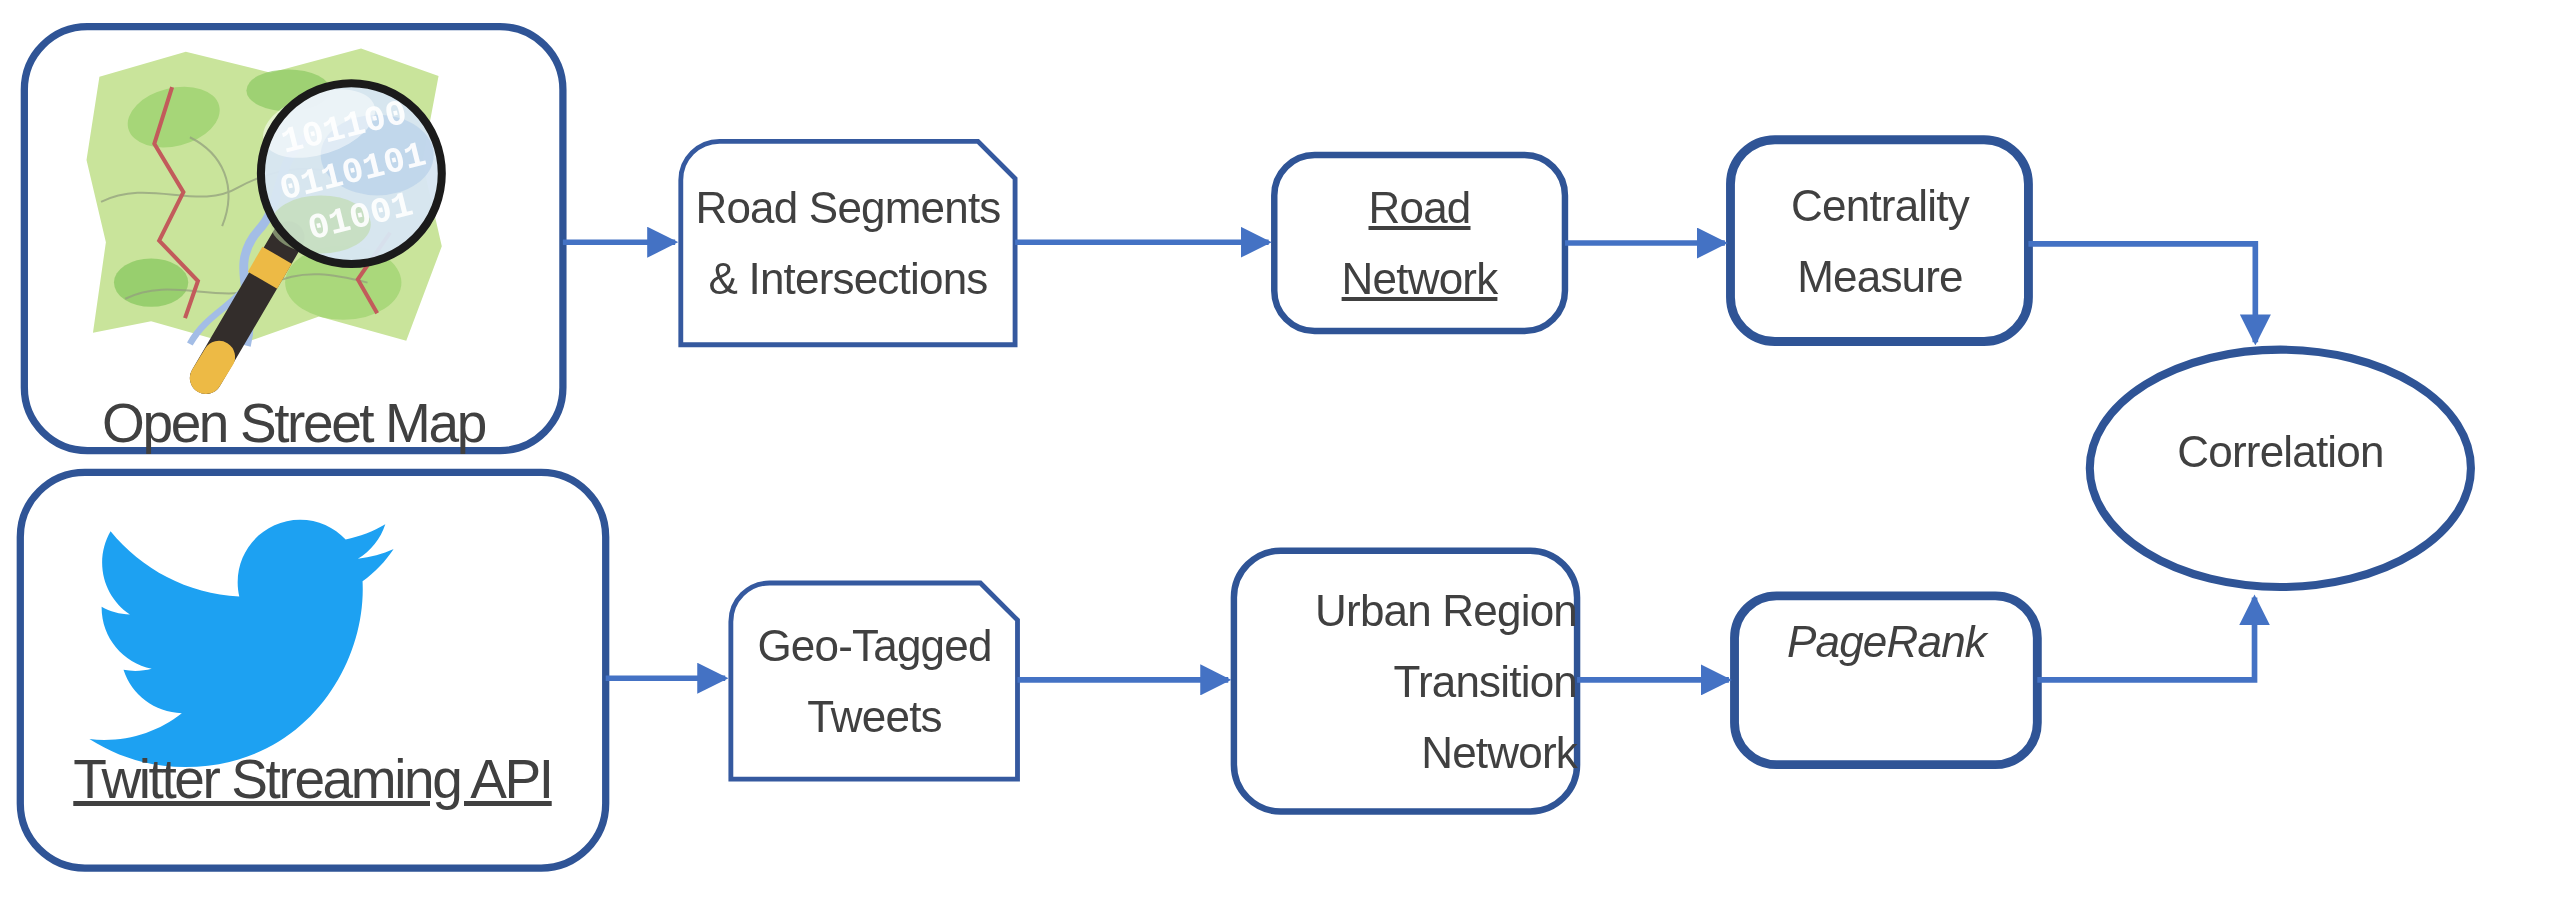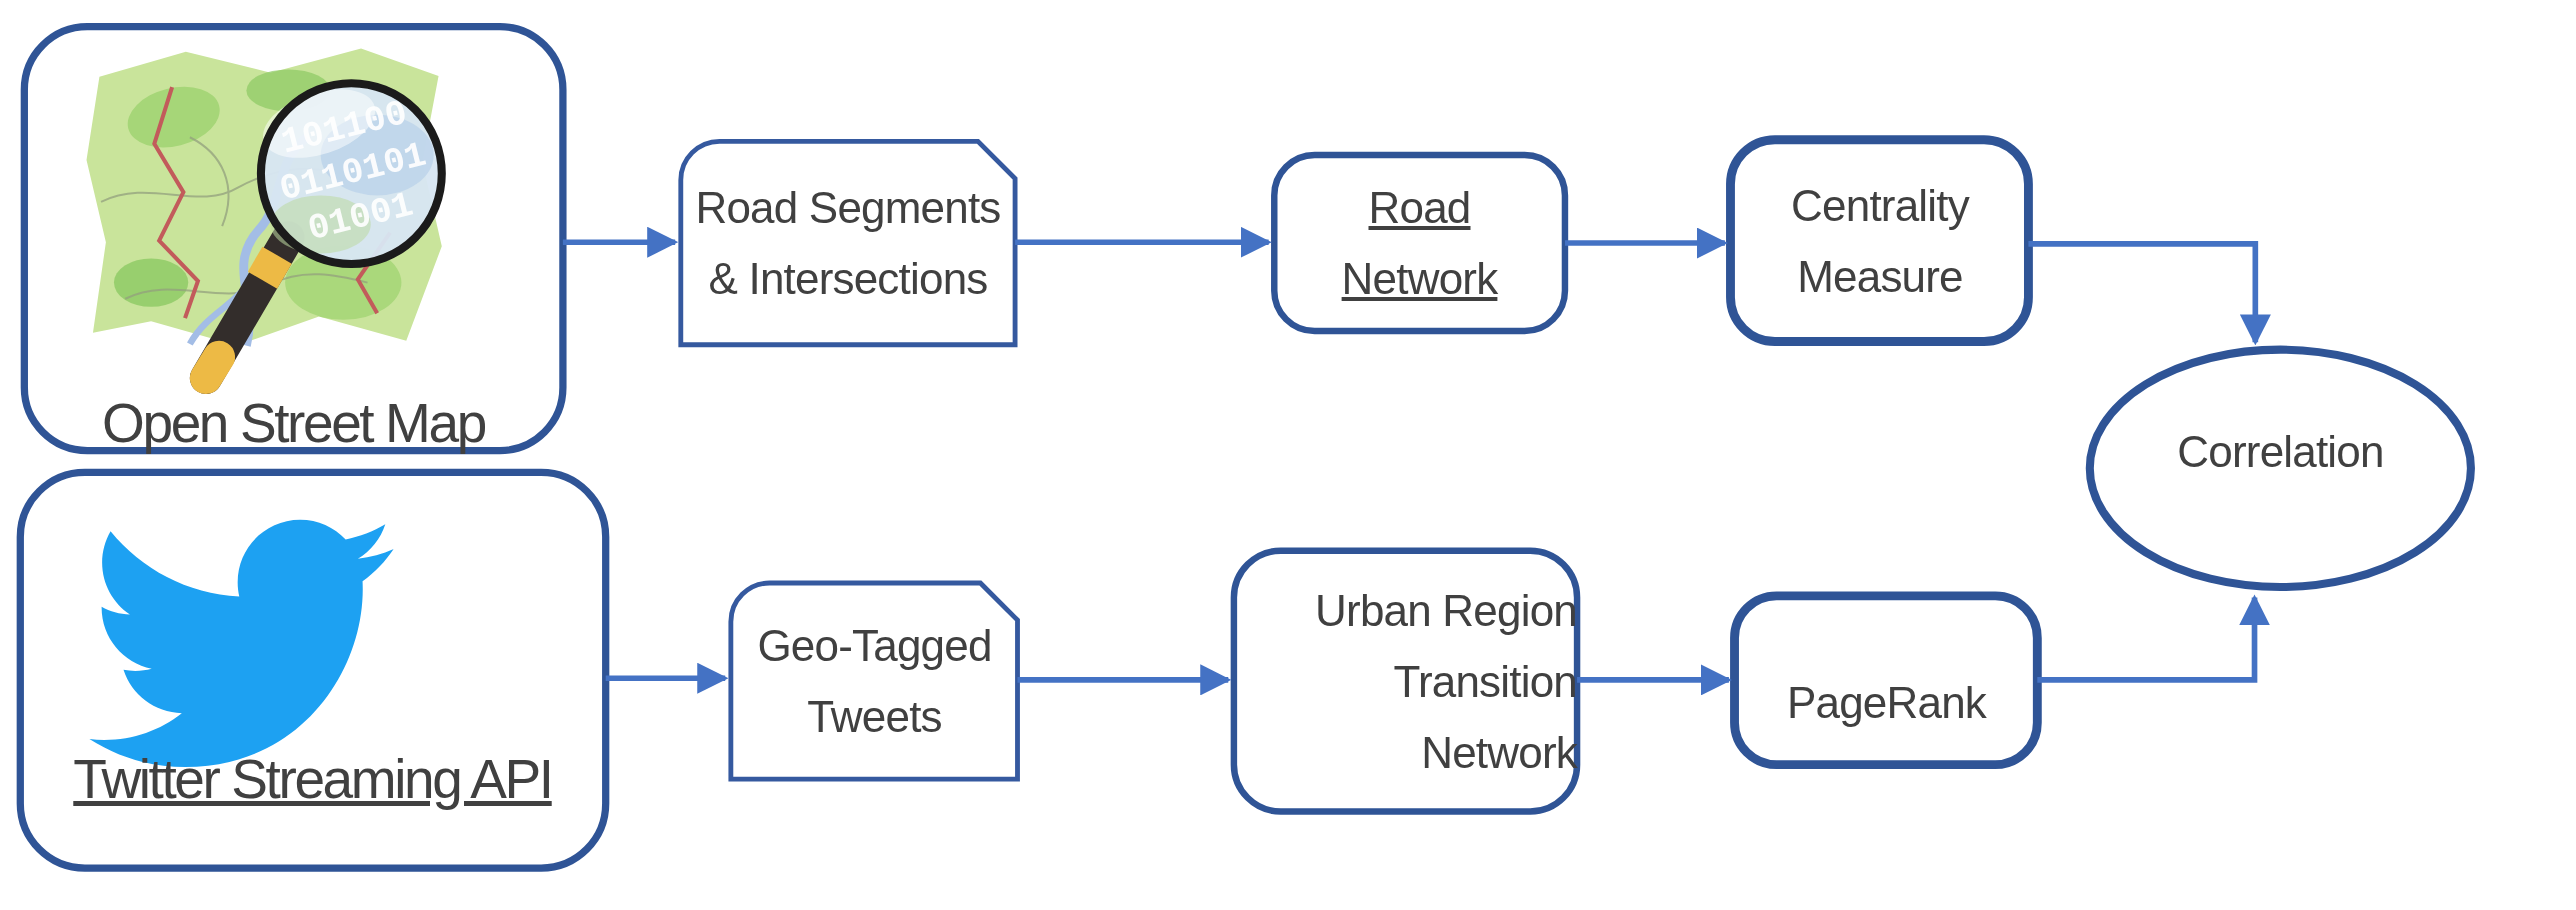--- a/index.html
+++ b/index.html
@@ -133,20 +133,20 @@
     <div>Geo-Tagged</div>
     <div>Tweets</div>
   </div>
 
   <div class="lbl" style="left:1234px; top:575px; width:343px;text-align:right;">
     <div>Urban Region</div>
     <div>Transition</div>
     <div>Network</div>
   </div>
 
-  <div class="lbl" style="left:1735px; top:667px; width:303px;">PageRank</div>
+  <div class="lbl" style="left:1735px; top:606px; width:303px;font-style:italic;">PageRank</div>
 
   <div class="lbl" style="left:2090px; top:416px; width:381px;">
     <div>Correlation</div>
   </div>
 
 </div>
 
 
 </body></html>

